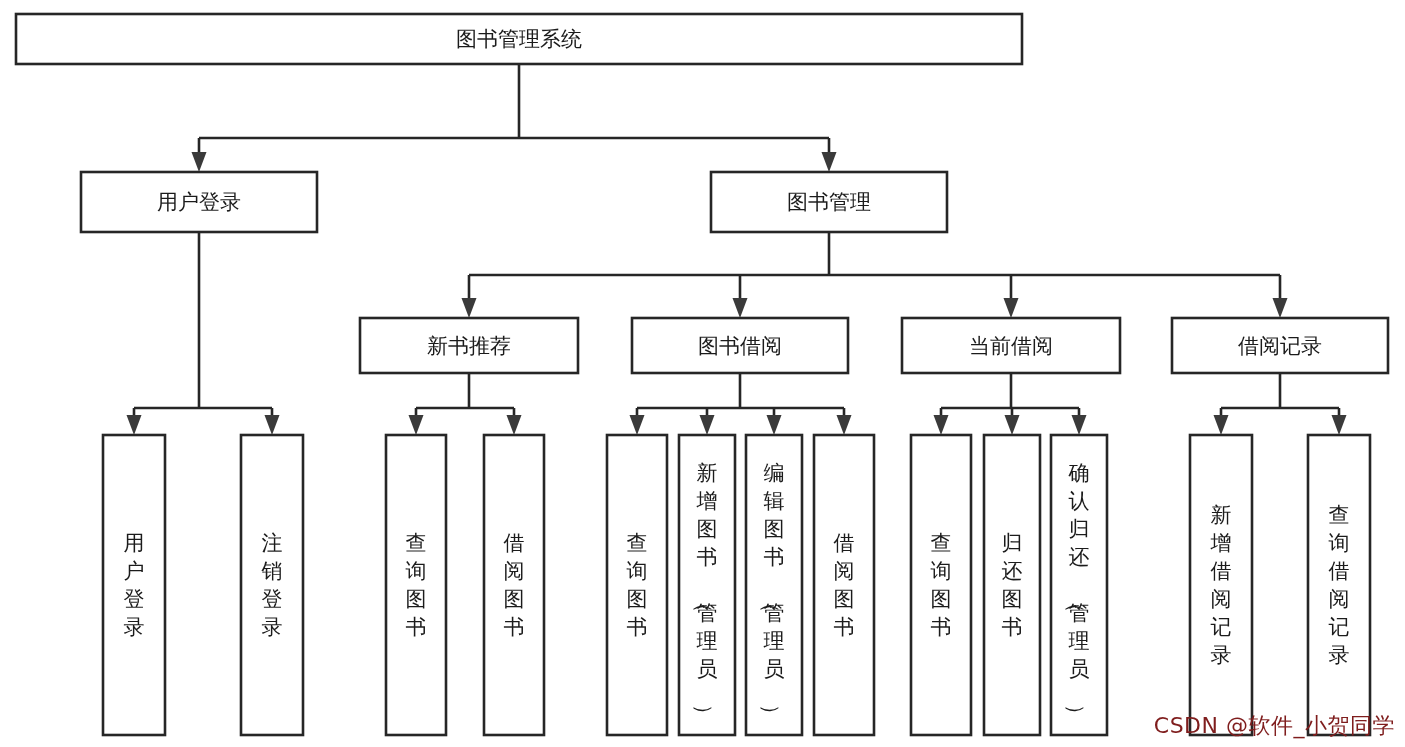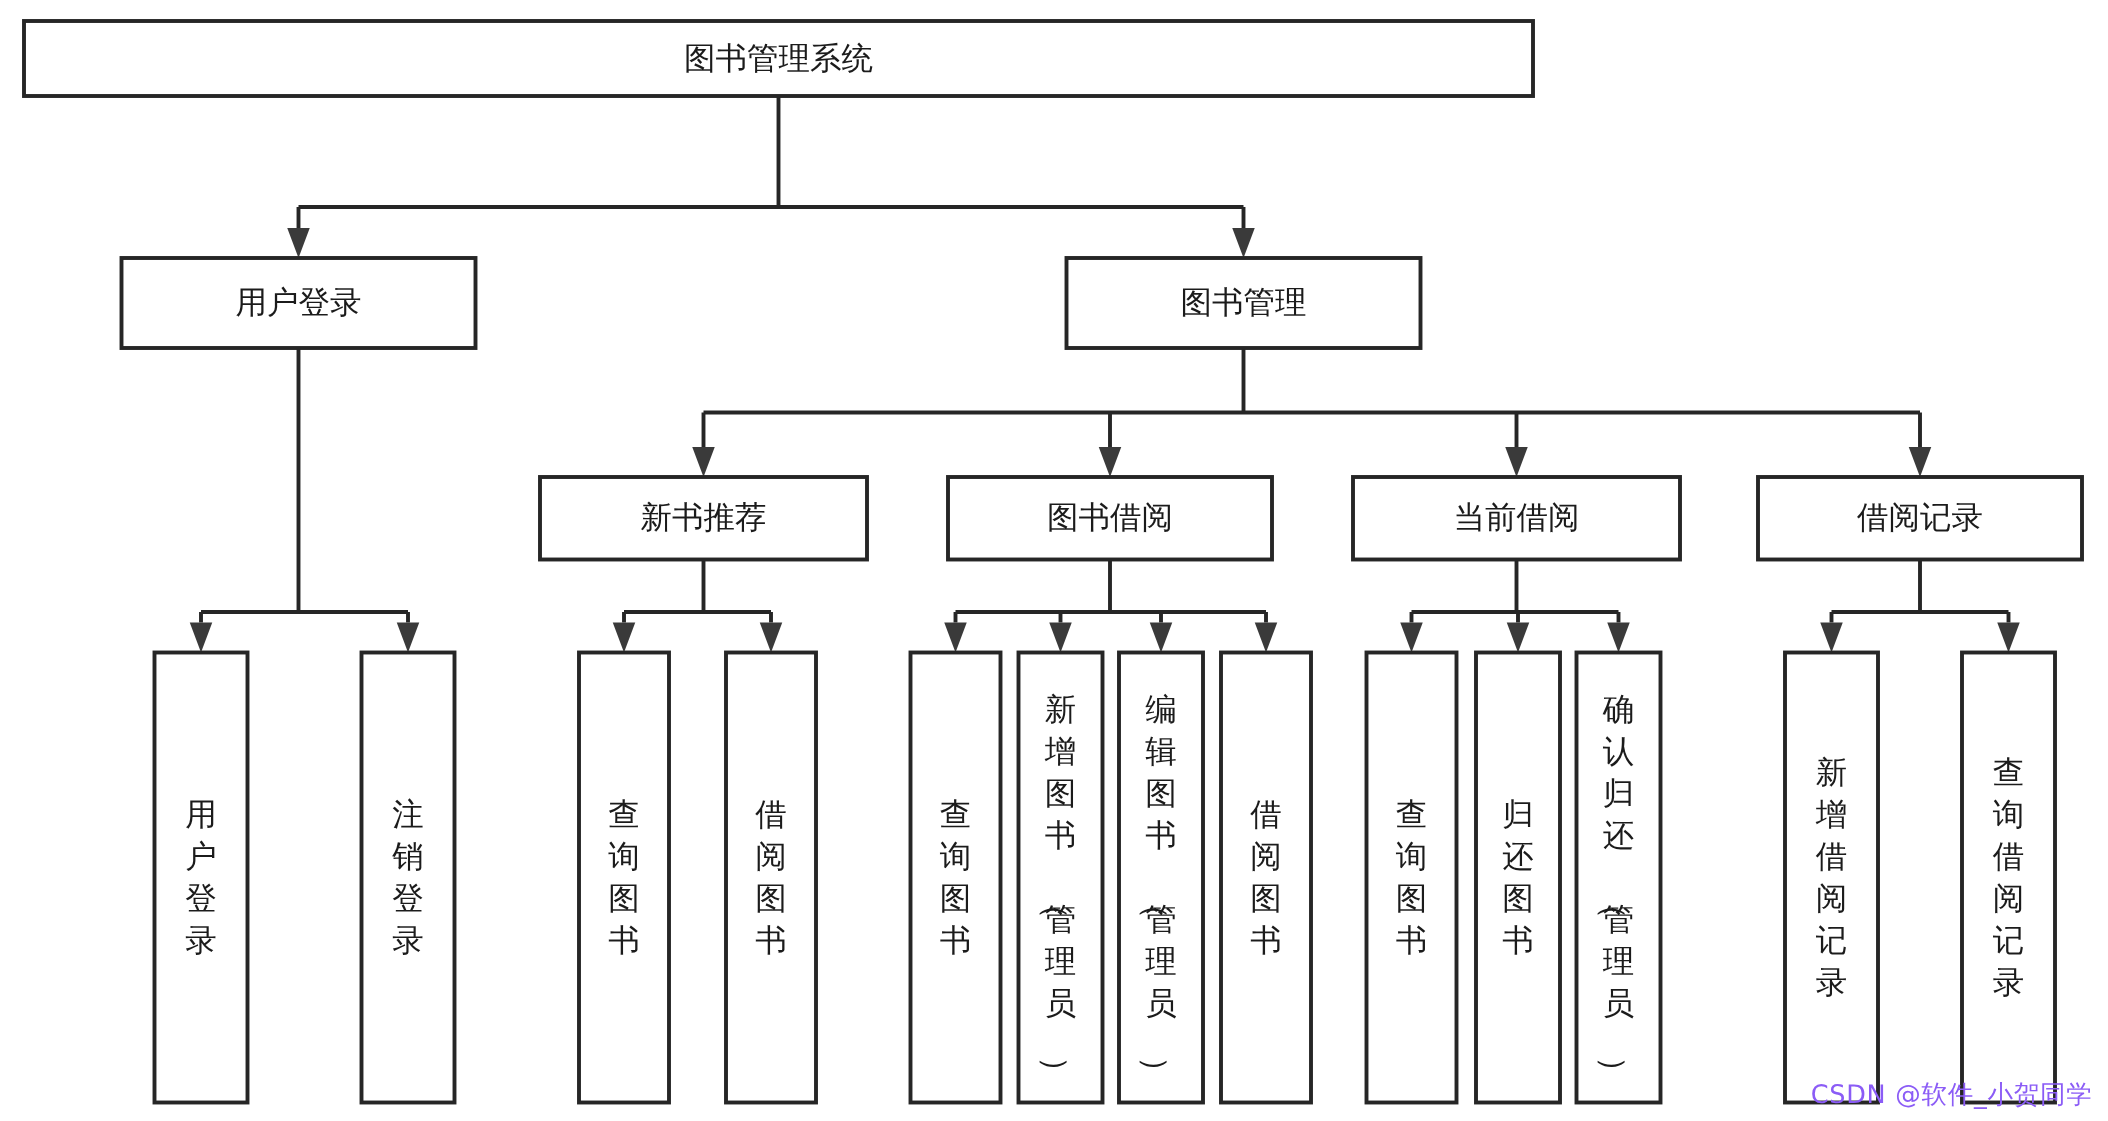--- a/index.html
+++ b/index.html
@@ -53,22 +53,22 @@
     font-family: "DejaVu Sans", "Liberation Sans", sans-serif;
     font-size: 21px;
     fill: #1b1b1b;
     text-anchor: middle;
   }
   .watermark {
     position: absolute;
     right: 10px;
     bottom: 6px;
     font-family: "DejaVu Sans", "Liberation Sans", sans-serif;
-    font-size: 17px;
-    color: #8b5cf6;
+    font-size: 22px;
+    color: #7f1d1d;
     letter-spacing: 0.5px;
     white-space: nowrap;
     user-select: none;
     margin-left: 47px;
   }
 </style>
 </head>
 <body>
 
 <div id="diagram-root">

